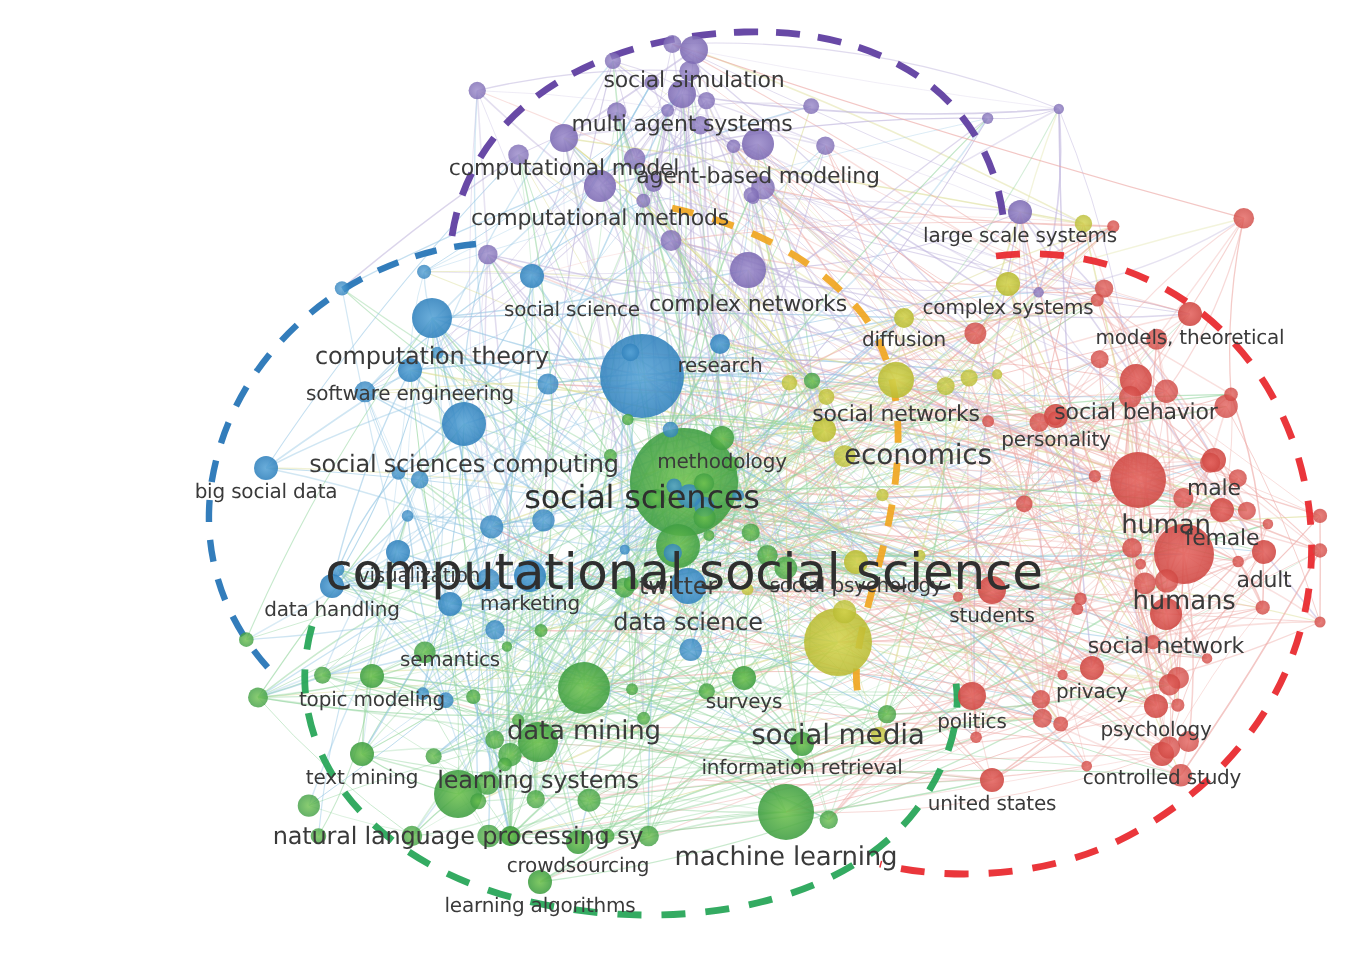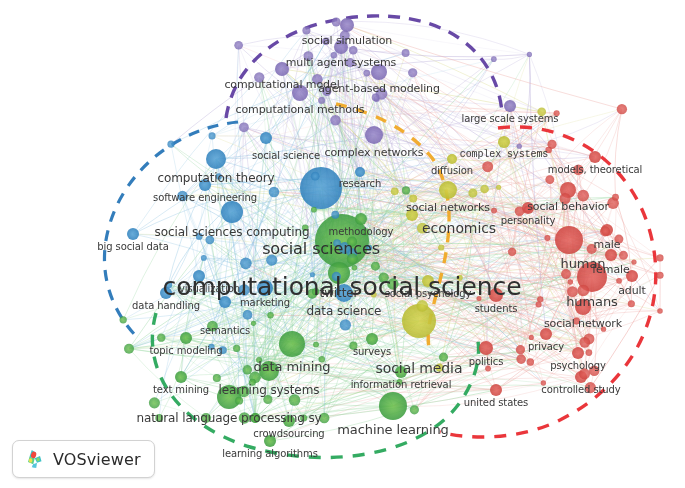--- a/index.html
+++ b/index.html
@@ -1356,21 +1356,21 @@
       <div class="lbl" style="left: 339px; top: 292.64px; font-size: 12px;">twitter</div>
       <div class="lbl" style="left: 344px; top: 310.64px; font-size: 12px;">data science</div>
       <div class="lbl" style="left: 448px; top: 206.92px; font-size: 11px;">social networks</div>
       <div class="lbl" style="left: 374px; top: 151.92px; font-size: 11px;">complex networks</div>
       <div class="lbl" style="left: 379px; top: 87.92px; font-size: 11px;">agent-based modeling</div>
       <div class="lbl" style="left: 341px; top: 61.92px; font-size: 11px;">multi agent systems</div>
       <div class="lbl" style="left: 347px; top: 39.92px; font-size: 11px;">social simulation</div>
       <div class="lbl" style="left: 282px; top: 83.92px; font-size: 11px;">computational model</div>
       <div class="lbl" style="left: 300px; top: 108.92px; font-size: 11px;">computational methods</div>
       <div class="lbl" style="left: 510px; top: 119.2px; font-size: 10px;">large scale systems</div>
-      <div class="lbl" style="left: 504px; top: 155.2px; font-size: 10px; font-family: Liberation Mono, monospace;">complex systems</div>
+      <div class="lbl" style="left: 504px; top: 155.2px; font-size: 10px;">complex systems</div>
       <div class="lbl" style="left: 452px; top: 171.2px; font-size: 10px;">diffusion</div>
       <div class="lbl" style="left: 266px; top: 156px; font-size: 10px; margin-left: 20px;">social science</div>
       <div class="lbl" style="left: 360px; top: 184.2px; font-size: 10px;">research</div>
       <div class="lbl" style="left: 361px; top: 232.2px; font-size: 10px;">methodology</div>
       <div class="lbl" style="left: 412px; top: 228.2px; font-size: 14px; margin-left: 47px;">economics</div>
       <div class="lbl" style="left: 205px; top: 198.2px; font-size: 10px;">software engineering</div>
       <div class="lbl" style="left: 133px; top: 247.2px; font-size: 10px;">big social data</div>
       <div class="lbl" style="left: 199px; top: 289.2px; font-size: 10px; padding-left: 21px;">visualization</div>
       <div class="lbl" style="left: 166px; top: 306.2px; font-size: 10px;">data handling</div>
       <div class="lbl" style="left: 225px; top: 331px; font-size: 10px; text-align: right;">semantics</div>
@@ -1390,26 +1390,13 @@
       <div class="lbl" style="left: 607px; top: 243.92px; font-size: 11px;">male</div>
       <div class="lbl" style="left: 611px; top: 268.92px; font-size: 11px;">female</div>
       <div class="lbl" style="left: 632px; top: 289.92px; font-size: 11px;">adult</div>
       <div class="lbl" style="left: 546px; top: 347.2px; font-size: 10px; text-align: right;">privacy</div>
       <div class="lbl" style="left: 578px; top: 366.2px; font-size: 10px;">psychology</div>
       <div class="lbl" style="left: 486px; top: 362.2px; font-size: 10px;">politics</div>
       <div class="lbl" style="left: 581px; top: 390.2px; font-size: 10px;">controlled study</div>
       <div class="lbl" style="left: 496px; top: 403.2px; font-size: 10px;">united states</div>
     </div>
 
-  <div id="badge">
-    <svg class="blogo" viewBox="0 0 32 32">
-      <path d="M13 4 L19 8 L17 15 L10 13 Z" fill="#3fc2c6"></path>
-      <path d="M17 15 L24 12 L26 19 L20 21 Z" fill="#3fc2c6"></path>
-      <path d="M10 13 L17 15 L15 23 L8 20 Z" fill="#5bcf8a"></path>
-      <path d="M15 23 L20 21 L19 28 L13 27 Z" fill="#59c9d8"></path>
-      <ellipse cx="15.5" cy="10.5" rx="3.4" ry="4.4" fill="#f0473c" transform="rotate(18 15.5 10.5)"></ellipse>
-      <ellipse cx="11.5" cy="18" rx="2.3" ry="3" fill="#e8e24a"></ellipse>
-      <ellipse cx="21.5" cy="16.5" rx="2" ry="2.6" fill="#7fd86a"></ellipse>
-      <ellipse cx="16" cy="25" rx="1.8" ry="2.4" fill="#55c4e0"></ellipse>
-    </svg>
-    <span class="btxt">VOSviewer</span>
-  </div>
 </div>
 
 </body></html>

